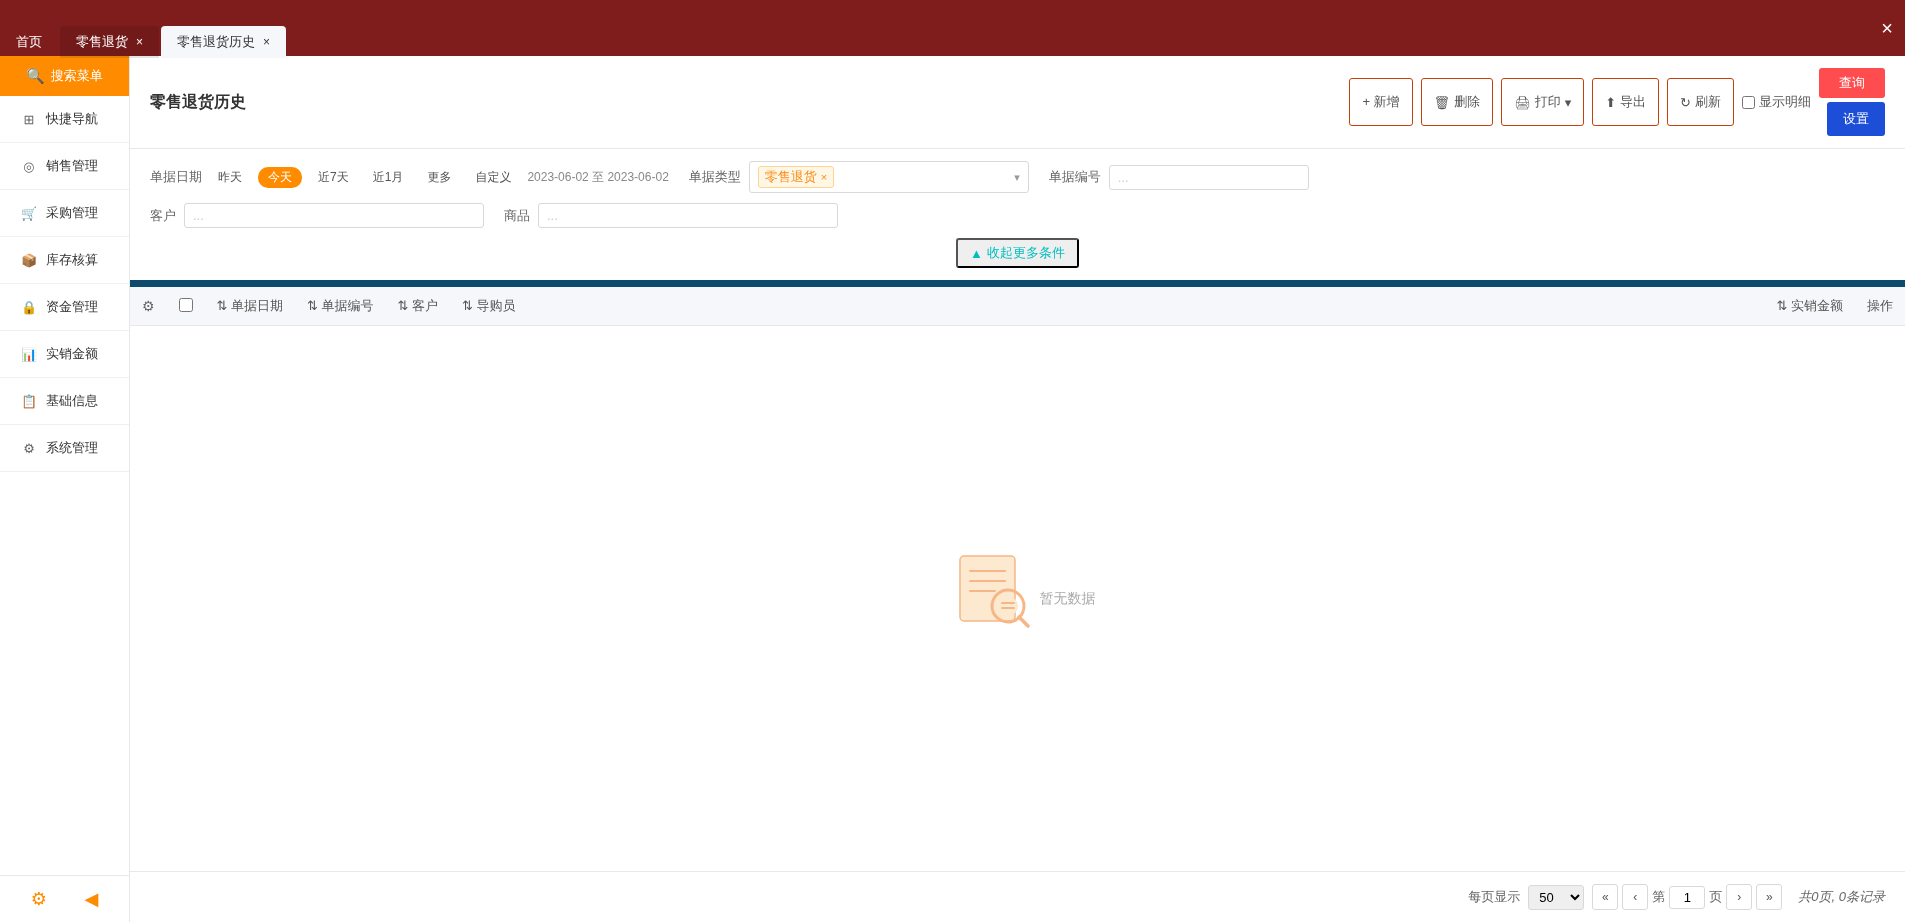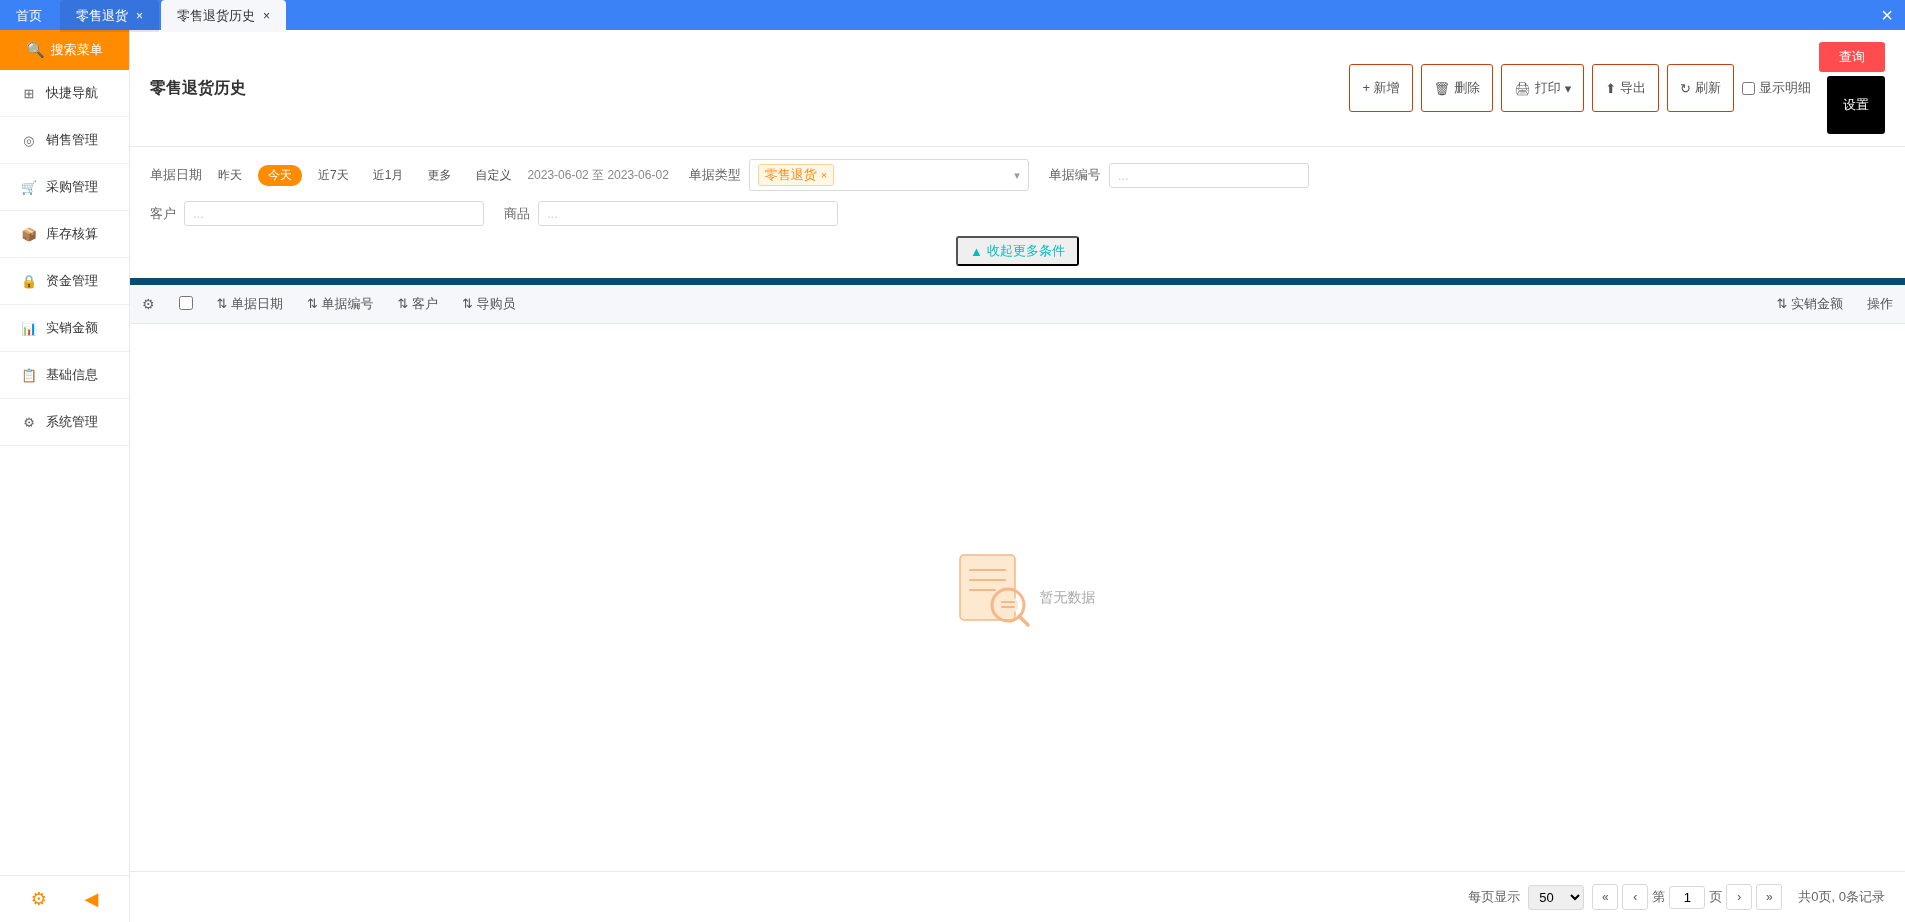--- a/index.html
+++ b/index.html
@@ -1,21 +1,21 @@
 <!DOCTYPE html>
 <html><head>
   <meta charset="utf-8">
   <style>
     * { box-sizing: border-box; margin: 0; padding: 0; font-family: "Microsoft YaHei", "PingFang SC", sans-serif; font-size: 13px; }
 
     body { display: flex; flex-direction: column; height: 922px; width: 1905px; overflow: hidden; background: #f5f5f5; }
 
     
     .top-bar {
-      display: flex; align-items: center; background: #3b82f6; height: 30px; flex-shrink: 0;
+      display: flex; align-items: center; background: #7f1d1d; height: 56px; flex-shrink: 0;
     }
     .top-bar-tabs { display: flex; flex: 1; height: 100%; align-items: flex-end; padding-left: 0; }
     .tab-item {
       display: flex; align-items: center; height: 32px; padding: 0 16px; margin-right: 2px;
       border-radius: 4px 4px 0 0; cursor: pointer; font-size: 13px; color: #fff;
       background: rgba(0,0,0,0.1); position: relative; top: 2px;
     }
     .tab-item.active { background: #f5f7fa; color: #333; }
     .tab-item .tab-close { margin-left: 8px; font-size: 12px; cursor: pointer; color: inherit; }
     .tab-home { background: transparent; color: #fff; font-size: 13px; }
@@ -90,22 +90,22 @@
     .filter-select .chevron { color: #999; font-size: 11px; margin-left: auto; }
     .collapse-btn {
       display: flex; align-items: center; gap: 4px; color: #00bfbf; cursor: pointer;
       font-size: 13px; padding: 4px 12px; border-radius: 3px;
     }
     .query-btn {
       background: #ff4d4f; color: #fff; border: none; border-radius: 3px;
       padding: 6px 20px; cursor: pointer; font-size: 13px;
     }
     .settings-btn {
-      background: #000000; color: #fff; border: none; border-radius: 3px;
-      padding: 20px 16px; cursor: pointer; font-size: 13px;
+      background: #1d4ed8; color: #fff; border: none; border-radius: 3px;
+      padding: 8px 16px; cursor: pointer; font-size: 13px;
     }
 
     
     .table-container { flex: 1; background: #fff; overflow: auto; margin: 0; display: flex; flex-direction: column; }
     .data-table { width: 100%; border-collapse: collapse; }
     .data-table th {
       background: #f5f7fa; border-bottom: 1px solid #e8e8e8; padding: 10px 12px;
       text-align: left; font-weight: normal; color: #555; font-size: 13px;
       white-space: nowrap; position: sticky; top: 0; z-index: 1;
     }
@@ -140,21 +140,21 @@
     .page-btn {
       width: 26px; height: 26px; border: 1px solid #d9d9d9; border-radius: 3px;
       background: #fff; cursor: pointer; display: flex; align-items: center;
       justify-content: center; color: #555; font-size: 12px;
     }
     .page-info { font-size: 13px; color: #666; display: flex; align-items: center; gap: 4px; }
     .page-input {
       width: 36px; text-align: center; border: 1px solid #d9d9d9; border-radius: 3px;
       padding: 3px 4px; font-size: 13px;
     }
-    .total-info { font-size: 13px; color: #666; margin-left: 8px; }
+    .total-info { font-size: 13px; color: #666; margin-left: 8px; font-style: italic; }
     .filter-section { display: flex; align-items: center; gap: 8px; }
     .divider-row { display: flex; align-items: center; justify-content: center; margin-top: 4px; }
     .query-settings { display: flex; flex-direction: column; gap: 4px; align-items: flex-end; }
   </style>
 </head>
 <body>
 
 <div class="top-bar">
   <div class="top-bar-tabs">
     <div class="tab-item tab-home">

